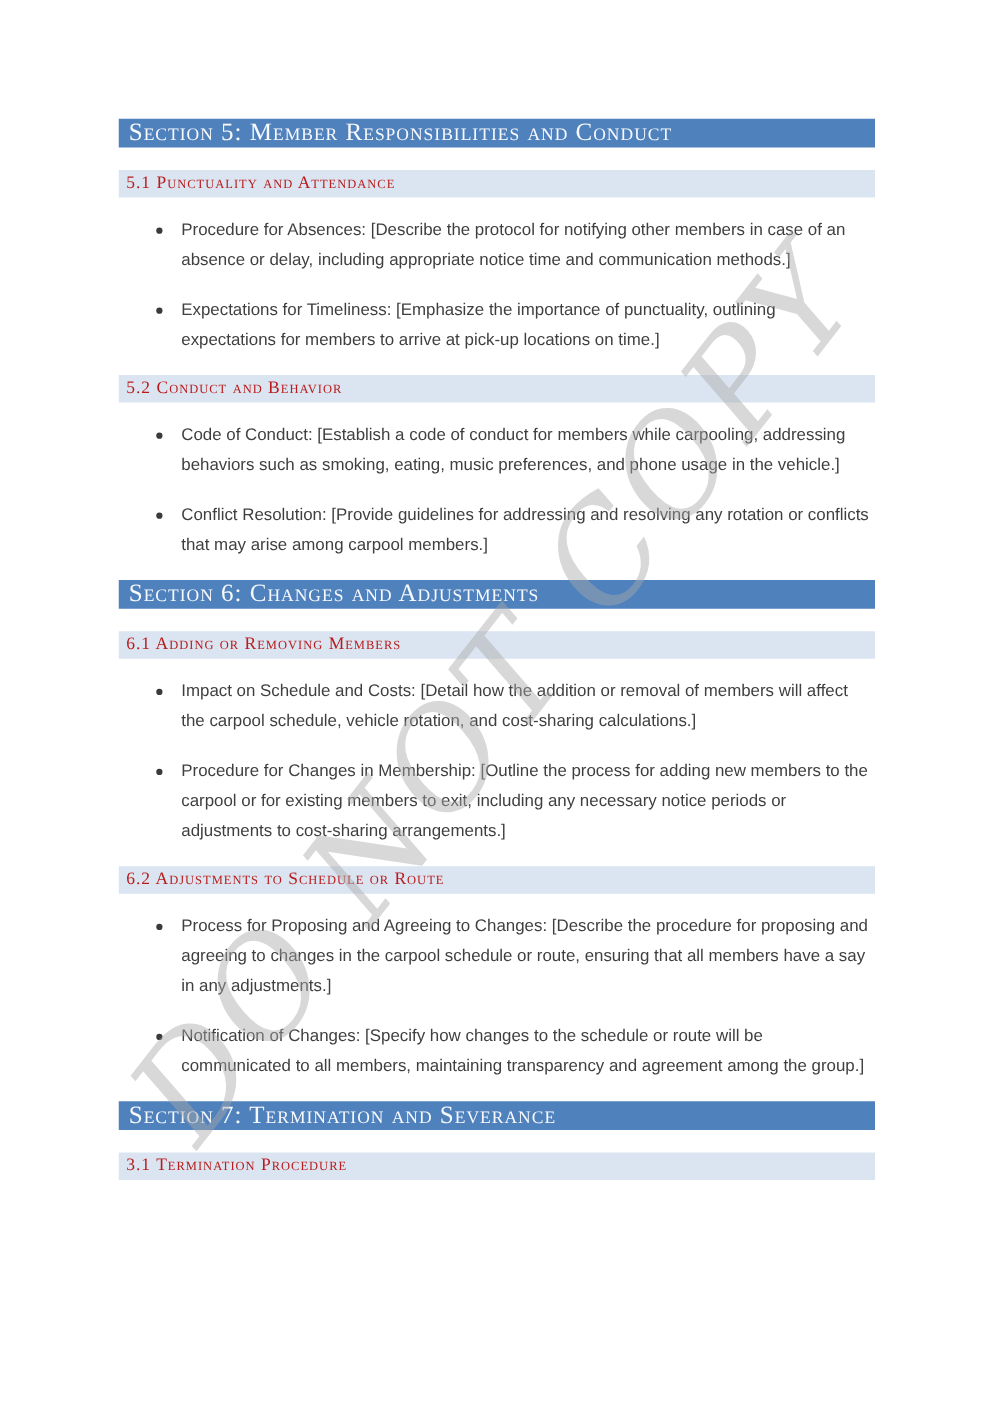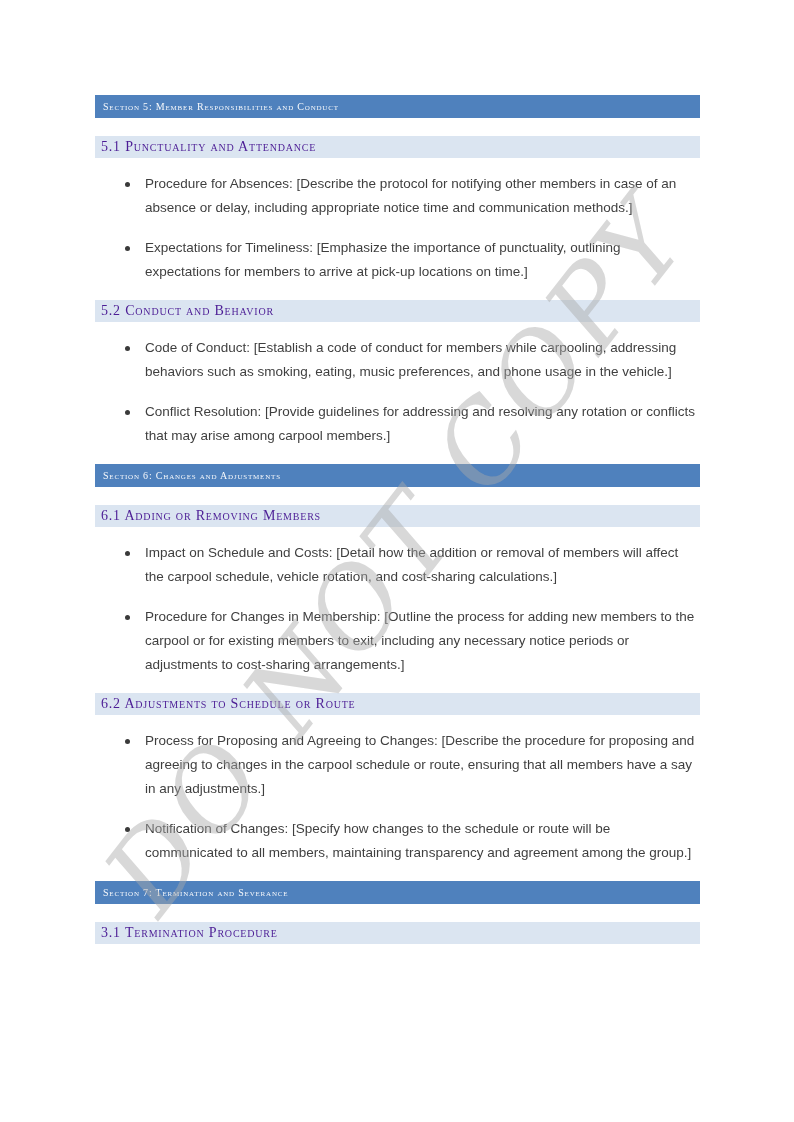--- a/index.html
+++ b/index.html
@@ -13,29 +13,29 @@
     position:relative;
     width:794px; height:1122px;
     padding:95px 94px 0 95px;
     background:#ffffff;
   }
   .section-bar {
     background:#4f81bd;
     color:#f7f9fc;
     font-family:"Liberation Serif", serif;
     font-variant:small-caps;
-    font-size:10px;
+    font-size:20px;
     line-height:17px;
     letter-spacing:0.8px;
     padding:3px 8px;
     margin-bottom:18px;
   }
   .sub-bar {
     background:#dbe5f1;
-    color:#4c1d95;
+    color:#b91c1c;
     font-family:"Liberation Serif", serif;
     font-variant:small-caps;
     font-size:14px;
     line-height:16px;
     letter-spacing:0.8px;
     padding:3px 6px;
     margin-bottom:14px;
   }
   .bullets { margin-bottom:0; }
   .bullet {

